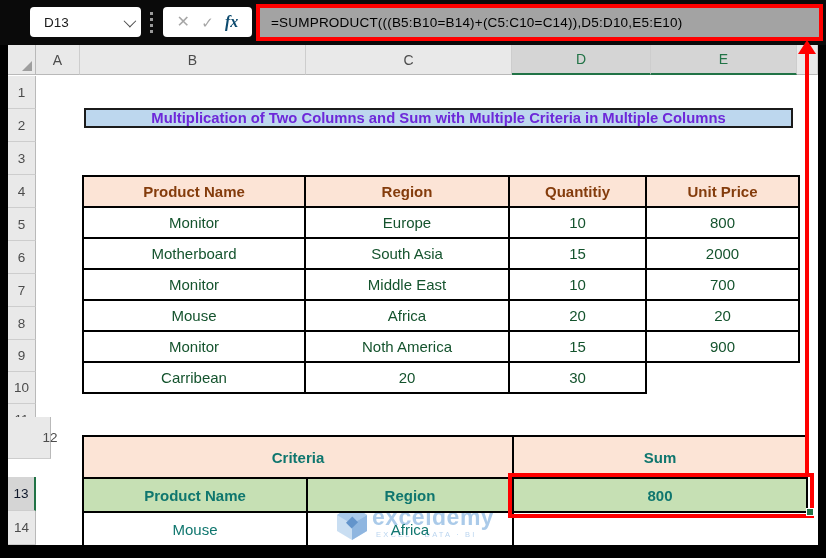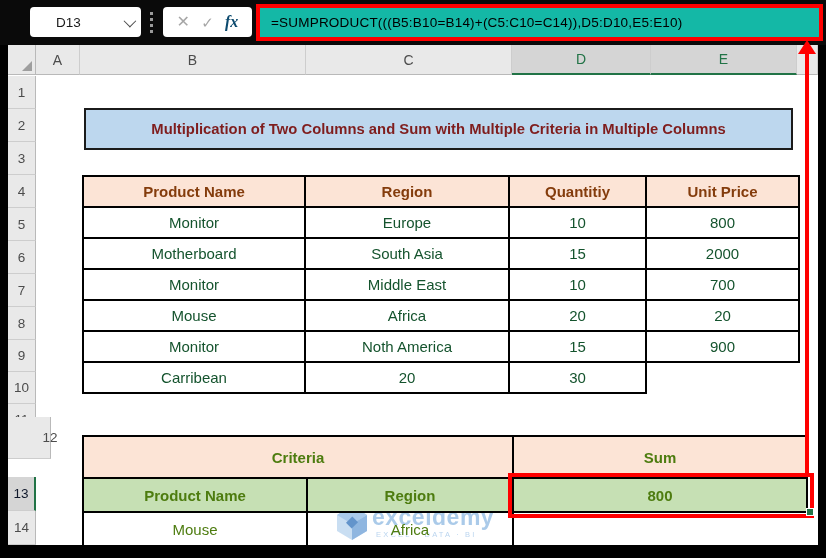--- a/index.html
+++ b/index.html
@@ -2,33 +2,33 @@
 <html><head>
 <meta charset="utf-8">
 <style>
   * { box-sizing: border-box; margin: 0; padding: 0; }
   html, body { width: 826px; height: 558px; }
   body { font-family: "Liberation Sans", sans-serif; background: #000; position: relative; overflow: hidden; }
 
   
   .topbar { position: absolute; left: 0; top: 0; width: 826px; height: 45px; background: #0a0a0a; }
   .namebox { position: absolute; left: 30px; top: 7px; width: 111px; height: 30px; background: #fff;
-             border-radius: 4px; display: flex; align-items: center; padding: 0 8px 0 26px;
+             border-radius: 4px; display: flex; align-items: center; padding: 0 8px 0 14px;
              font-size: 13.5px; color: #1a1a1a; }
   .namebox .nbval { flex: 1; }
   .chev { width: 9px; height: 9px; border-right: 1.8px solid #4a4a4a; border-bottom: 1.8px solid #4a4a4a;
           transform: rotate(45deg) translateY(-2px); }
   .dotsep { position: absolute; left: 150px; top: 12px; height: 21px; width: 0;
             border-left: 3px dotted #9a9a9a; }
   .fxbox { position: absolute; left: 163px; top: 7px; width: 89px; height: 30px; background: #fff;
            border-radius: 4px; display: flex; align-items: center; justify-content: space-around; padding: 0 8px; }
   .icx { color: #a6a6a6; font-size: 16px; line-height: 1; }
   .icchk { color: #a6a6a6; font-size: 15px; line-height: 1; }
   .icfx { color: #0c4a6e; font-size: 16px; font-family: "Liberation Serif", serif; font-style: italic; font-weight: bold; }
-  .formulabox { position: absolute; left: 256px; top: 4px; width: 567px; height: 37px; background: #14b8a6;
+  .formulabox { position: absolute; left: 256px; top: 4px; width: 567px; height: 37px; background: #a3a3a3;
                 border: 4px solid #FF0000; display: flex; align-items: center; }
   .formulatext { font-size: 13.5px; color: #000; padding-left: 11px; white-space: nowrap; letter-spacing: 0.2px; }
 
   
   .sheet { position: absolute; left: 8px; top: 45px; width: 810px; height: 500px; background: #fff; }
 
   .colhead { position: absolute; top: 45px; height: 30px; background: #E9E9E9; color: #4c4c4c;
              font-size: 14px; display: flex; align-items: center; justify-content: center;
              border-right: 1px solid #cdcdcd; border-bottom: 1px solid #b9b9b9; }
   .colhead.sel { background: #D5D5D5; color: #217346; border-bottom: 2.5px solid #217346; }
@@ -36,36 +36,36 @@
                 border-right: 1px solid #b9b9b9; border-bottom: 1px solid #b9b9b9; }
   .cornercell .tri { position: absolute; right: 3px; bottom: 3px; width: 0; height: 0;
                      border-left: 10px solid transparent; border-bottom: 10px solid #9e9e9e; }
 
   .rownum { position: absolute; left: 8px; width: 28px; background: #E9E9E9; color: #4c4c4c;
             font-size: 13.5px; display: flex; align-items: center; justify-content: center;
             border-bottom: 1px solid #cdcdcd; border-right: 1px solid #b9b9b9; }
   .rownum.sel { background: #D5D5D5; color: #0f172a; border-right: 2.5px solid #217346; }
 
   
-  .titlebanner { position: absolute; left: 84px; top: 108px; width: 709px; height: 42px;
+  .titlebanner { position: absolute; left: 84px; top: 108px; width: 709px; height: 20px;
                  background: #BDD7EE; border: 2px solid #1b1b1b; display: flex; align-items: center;
-                 justify-content: center; font-weight: bold; font-size: 14.8px; color: #7f1d1d; z-index: 2; }
+                 justify-content: center; font-weight: bold; font-size: 14.8px; color: #6d28d9; z-index: 2; }
 
   
   .t1 { position: absolute; left: 82px; top: 175px; border-top: 2px solid #000; border-left: 2px solid #000;
         display: grid; grid-template-columns: 222px 204px 137px 153px; grid-auto-rows: 31px; z-index: 2; }
   .t1 .cell { border-right: 2px solid #000; border-bottom: 2px solid #000; display: flex;
               align-items: center; justify-content: center; font-size: 15px; color: #14532d; background: #fff; }
   .t1 .hcell { background: #FCE4D6; color: #843C0C; font-weight: bold; }
 
   
   .t2 { position: absolute; left: 82px; top: 435px; border-top: 2px solid #000; border-left: 2px solid #000; z-index: 2; }
   .t2 .row { display: flex; }
   .t2 .cell { border-right: 2px solid #000; border-bottom: 2px solid #000; display: flex;
-              align-items: center; justify-content: center; font-size: 15px; color: #4d7c0f; }
+              align-items: center; justify-content: center; font-size: 15px; color: #0f766e; }
   .t2 .peach { background: #FCE4D6; font-weight: bold; }
   .t2 .green { background: #C6E0B4; font-weight: bold; }
   .t2 .plain { background: transparent; }
 
   
   .redbox-d13 { position: absolute; left: 508px; top: 473px; width: 306px; height: 45px;
                 border: 4px solid #FF0000; z-index: 10; pointer-events: none; }
   .arrowline { position: absolute; left: 805px; top: 52px; width: 4px; height: 421px;
                background: #FF0000; z-index: 10; pointer-events: none; }
   .arrowhead { position: absolute; left: 798px; top: 40px; width: 0; height: 0;

